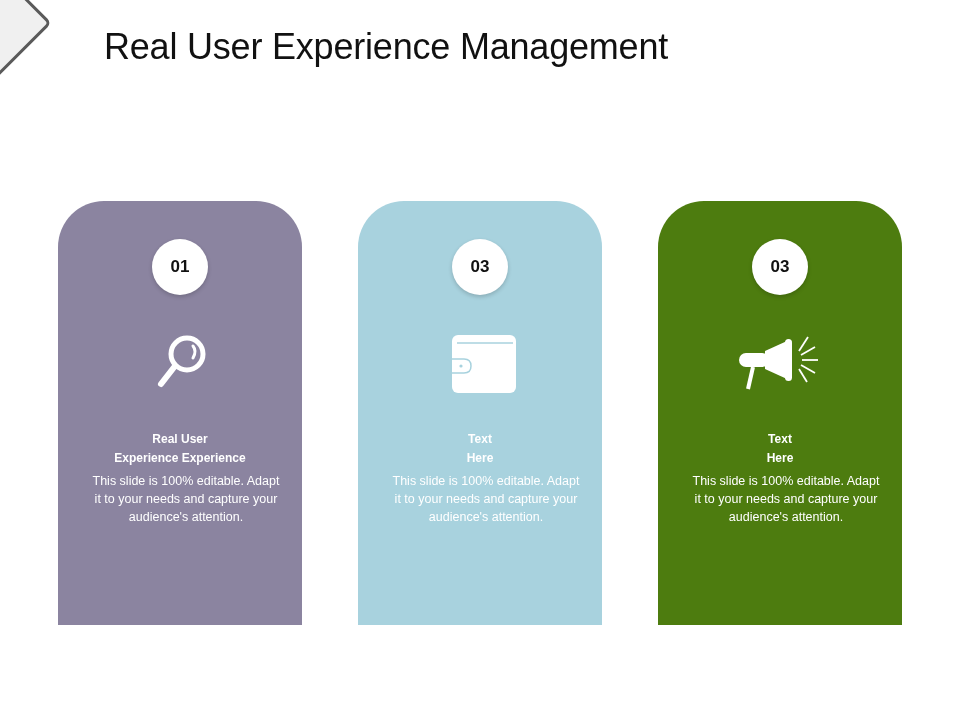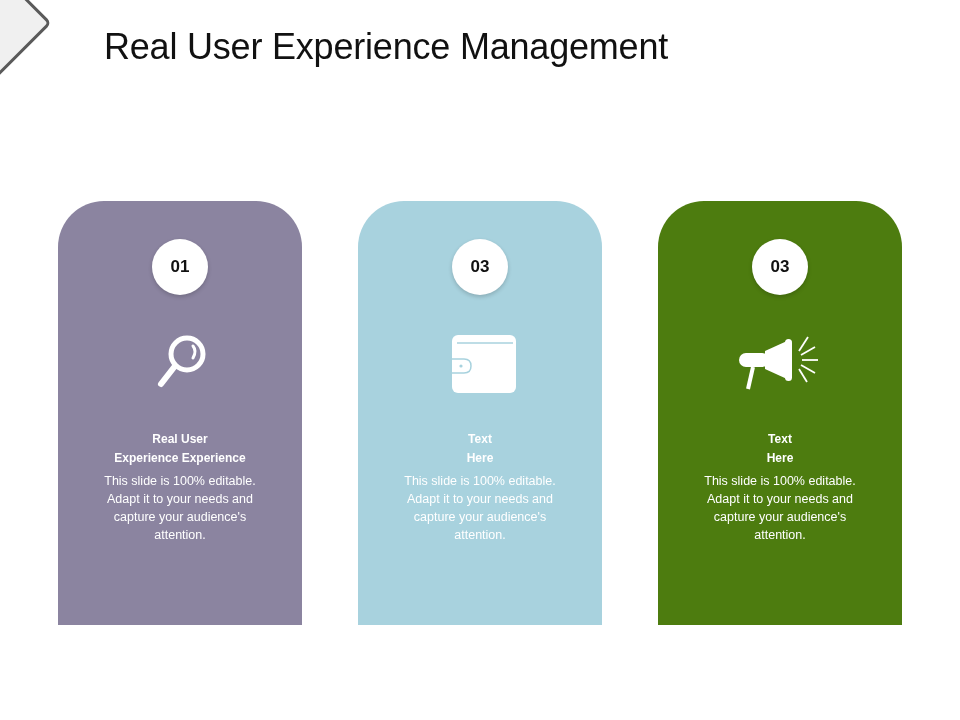--- a/index.html
+++ b/index.html
@@ -37,21 +37,21 @@
       position: absolute; left: 50%; top: 128px;
       width: 90px; height: 70px; margin-left: -45px;
     }
     .icon svg { width: 100%; height: 100%; display: block; }
     .heading {
       position: absolute; left: 10px; right: 10px; top: 229px;
       text-align: center; color: #ffffff; font-weight: bold;
       font-size: 12px; line-height: 19px;
     }
     .body-text {
-      position: absolute; left: 30px; right: 30px; top: 271px;
+      position: absolute; left: 30px; right: 18px; top: 271px;
       text-align: center; color: #ffffff;
       font-size: 12.5px; line-height: 18px;
     }
   </style>
 </head>
 <body>
 
 <div class="corner-tab"></div>
 
 <div class="title">Real User Experience Management</div>

